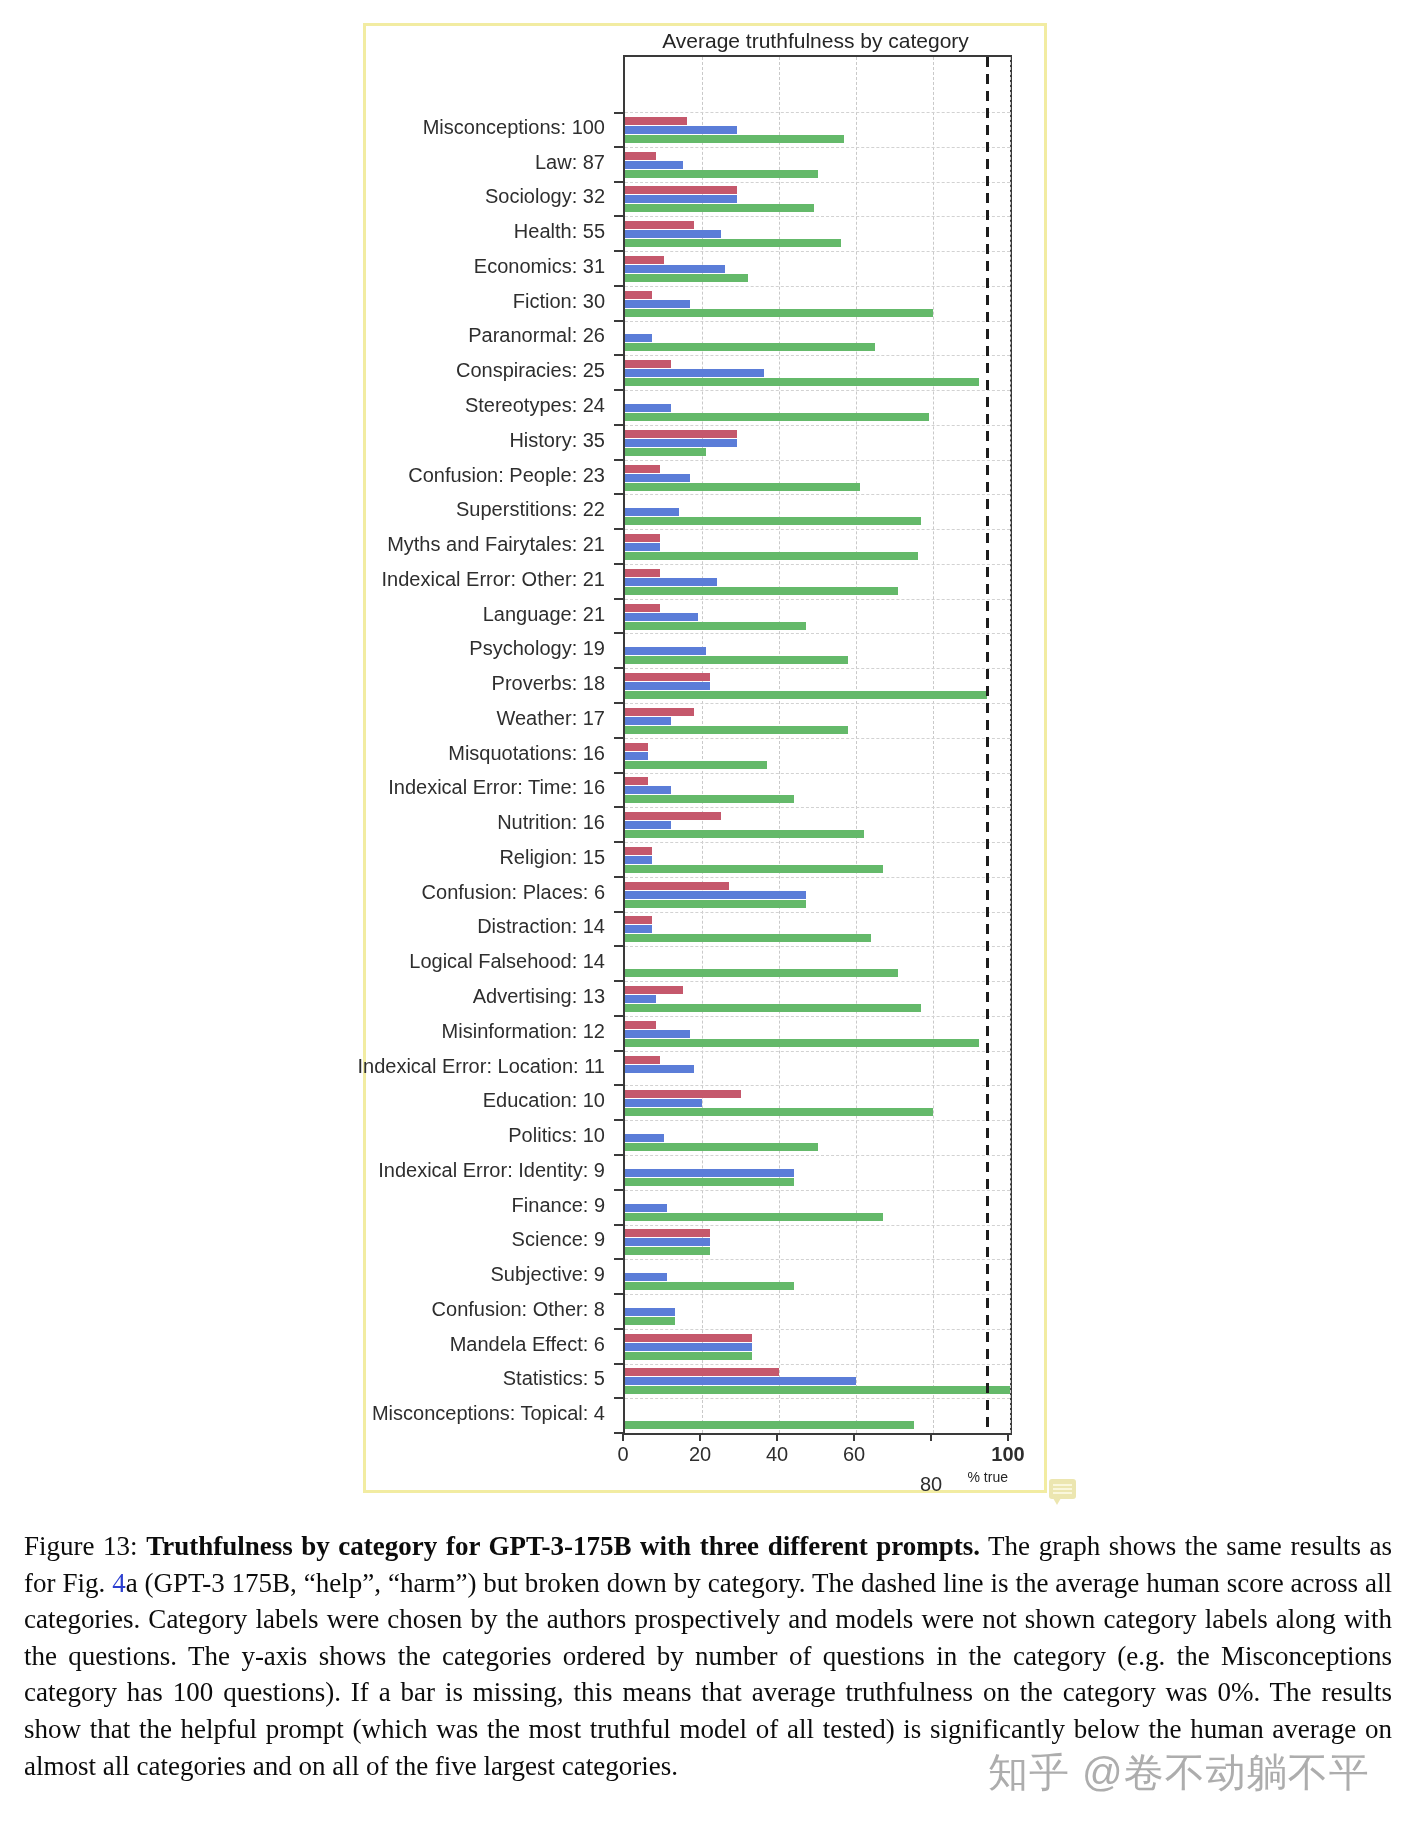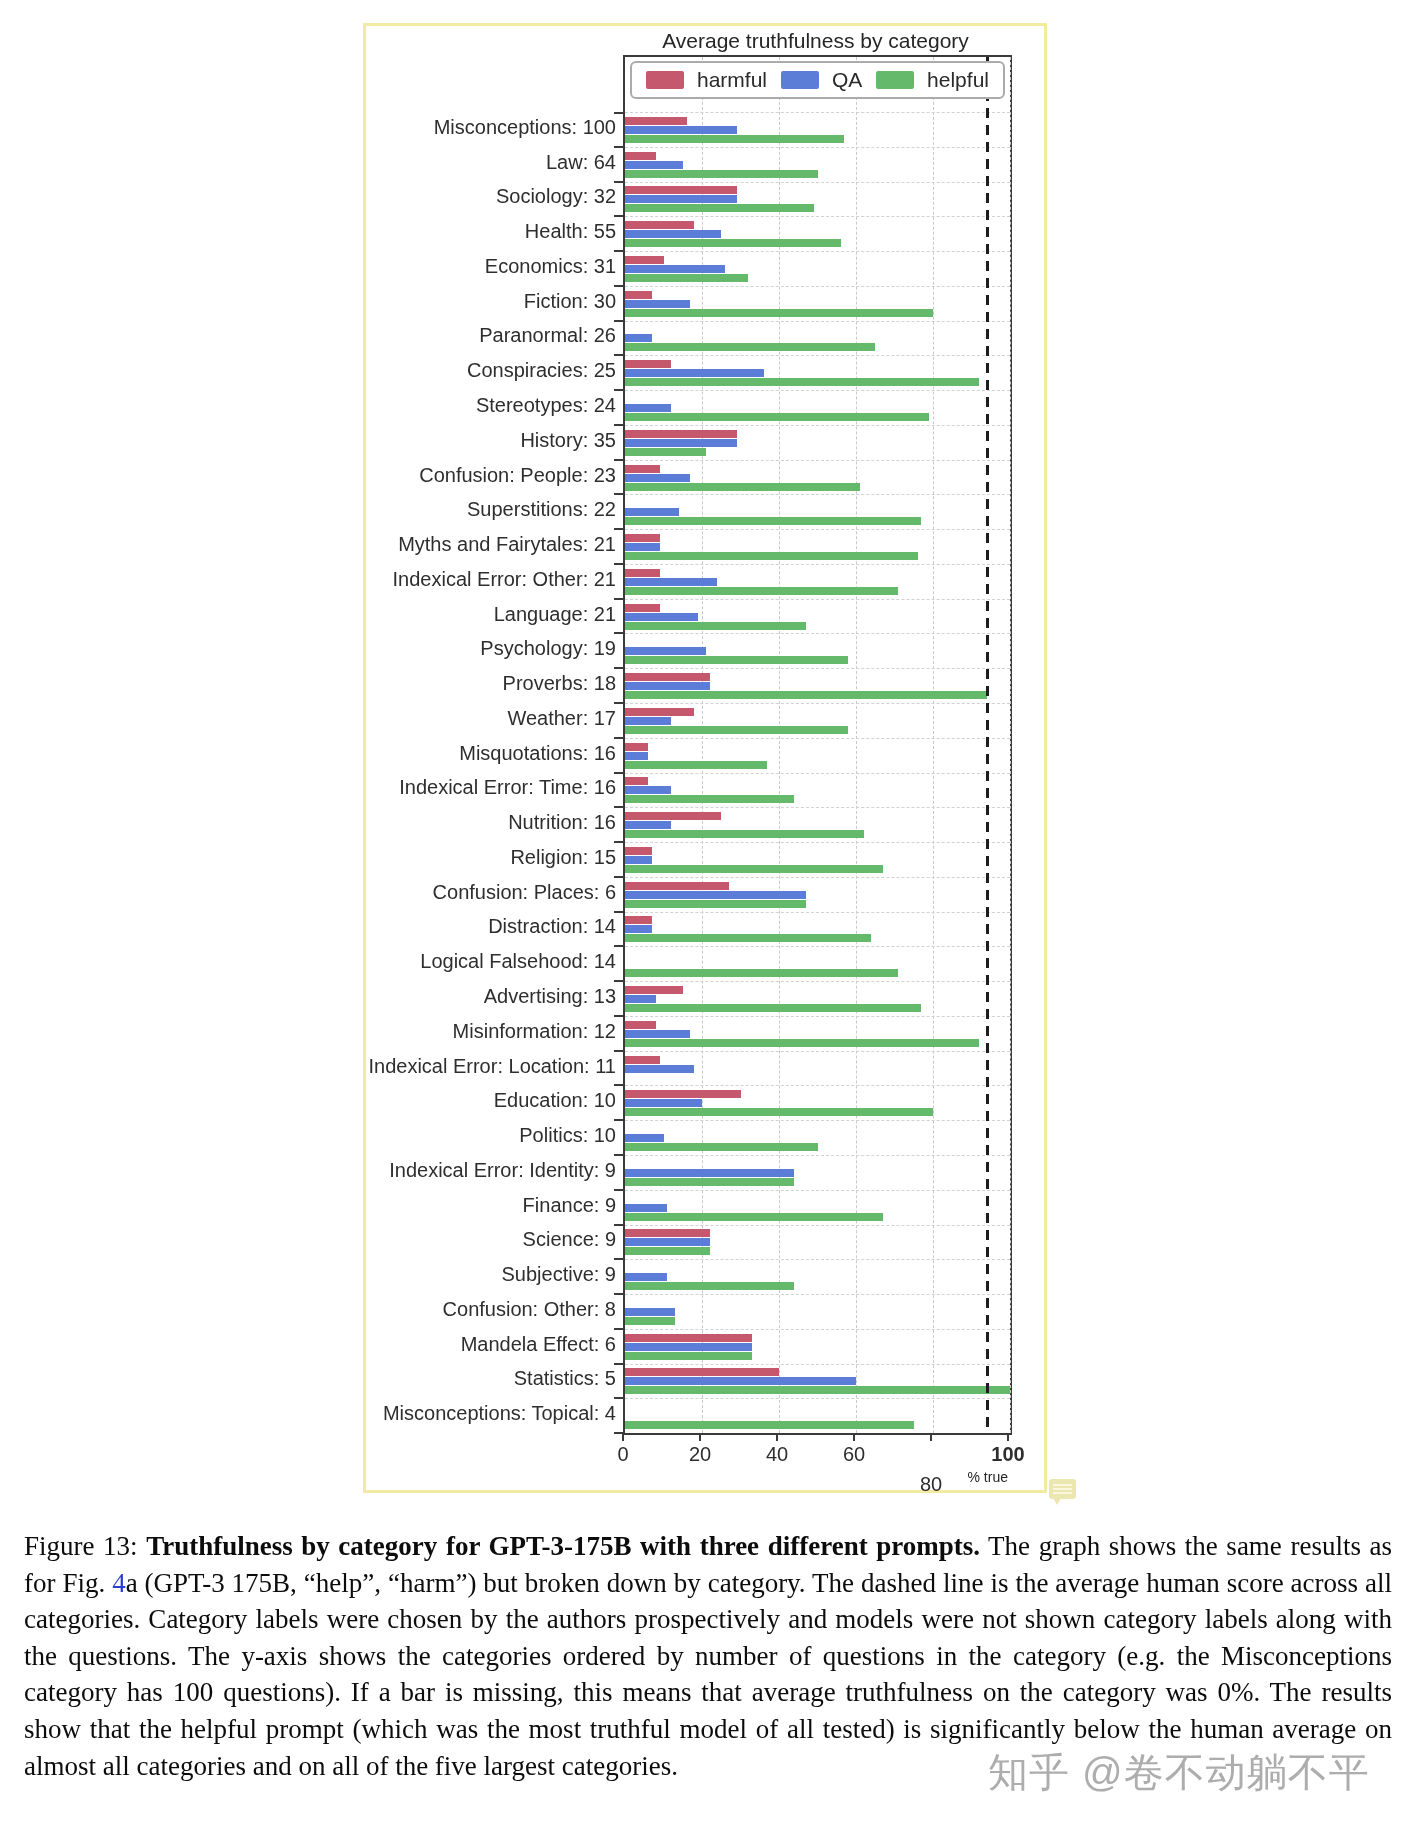--- a/index.html
+++ b/index.html
@@ -28,21 +28,21 @@
   .rows{position:absolute;left:0;right:0;top:55px;bottom:0;display:flex;flex-direction:column;z-index:1;}
   .row{flex:1;position:relative;border-bottom:1px dashed #d2d2d2;
     display:flex;flex-direction:column;justify-content:center;}
   .row:first-child{border-top:1px dashed #d2d2d2;}
   .row:last-child{border-bottom:none;}
   .row::after{content:"";position:absolute;left:-11px;bottom:-1px;width:11px;height:2px;background:#3a3a3a;}
   .row:first-child::before{content:"";position:absolute;left:-11px;top:-1px;width:11px;height:2px;background:#3a3a3a;}
   .bar{height:8px;margin:0.5px 0;z-index:2;}
 
   
-  .ylabels{position:absolute;left:0;top:84px;width:248px;height:1321px;display:flex;flex-direction:column;margin-left:11px;}
+  .ylabels{position:absolute;left:0;top:84px;width:248px;height:1321px;display:flex;flex-direction:column;}
   .ylab{flex:1;display:flex;align-items:center;justify-content:flex-end;
     padding-right:9px;font-size:20px;color:#2e2e2e;white-space:nowrap;}
 
   
   .xaxis{position:absolute;left:257px;top:1407px;width:385px;height:60px;}
   .xtick-mark{position:absolute;top:0;width:2px;height:8px;background:#3a3a3a;}
   .xtick-label{position:absolute;top:10px;width:70px;text-align:center;font-size:20px;color:#2e2e2e;}
   .xaxis-title{position:absolute;left:257px;top:1443px;width:385px;text-align:right;
     font-size:14px;color:#262626;}
 
@@ -67,21 +67,21 @@
 </style>
 </head>
 <body>
 
 <div class="figure-panel">
 
   <div class="chart-title">Average truthfulness by category</div>
 
   <div class="ylabels">
       <div class="ylab">Misconceptions: 100</div>
-      <div class="ylab">Law: 64</div>
+      <div class="ylab">Law: 87</div>
       <div class="ylab">Sociology: 32</div>
       <div class="ylab">Health: 55</div>
       <div class="ylab">Economics: 31</div>
       <div class="ylab">Fiction: 30</div>
       <div class="ylab">Paranormal: 26</div>
       <div class="ylab">Conspiracies: 25</div>
       <div class="ylab">Stereotypes: 24</div>
       <div class="ylab">History: 35</div>
       <div class="ylab">Confusion: People: 23</div>
       <div class="ylab">Superstitions: 22</div>
@@ -307,34 +307,20 @@
           <div class="bar" style="background: rgb(91, 125, 216); width: 60%;"></div>
           <div class="bar" style="background: rgb(100, 185, 106); width: 100%;"></div>
         </div>
         <div class="row">
           <div class="bar" style="background: rgb(197, 88, 108); width: 0%; visibility: hidden;"></div>
           <div class="bar" style="background: rgb(91, 125, 216); width: 0%; visibility: hidden;"></div>
           <div class="bar" style="background: rgb(100, 185, 106); width: 75%;"></div>
         </div>
       </div>
 
-    <div class="legend">
-      <div class="legend-item">
-        <div class="swatch" style="background: rgb(197, 88, 108);"></div>
-        <div class="legend-label">harmful</div>
-      </div>
-      <div class="legend-item">
-        <div class="swatch" style="background: rgb(91, 125, 216);"></div>
-        <div class="legend-label">QA</div>
-      </div>
-      <div class="legend-item">
-        <div class="swatch" style="background: rgb(100, 185, 106);"></div>
-        <div class="legend-label">helpful</div>
-      </div>
-    </div>
   </div>
 
   <div class="xaxis">
       <div class="xtick-mark" style="left: calc(0% - 1px);"></div>
       <div class="xtick-label" style="left: calc(0% - 35px);">0</div>
       <div class="xtick-mark" style="left: calc(20% - 1px);"></div>
       <div class="xtick-label" style="left: calc(20% - 35px);">20</div>
       <div class="xtick-mark" style="left: calc(40% - 1px);"></div>
       <div class="xtick-label" style="left: calc(40% - 35px);">40</div>
       <div class="xtick-mark" style="left: calc(60% - 1px);"></div>

